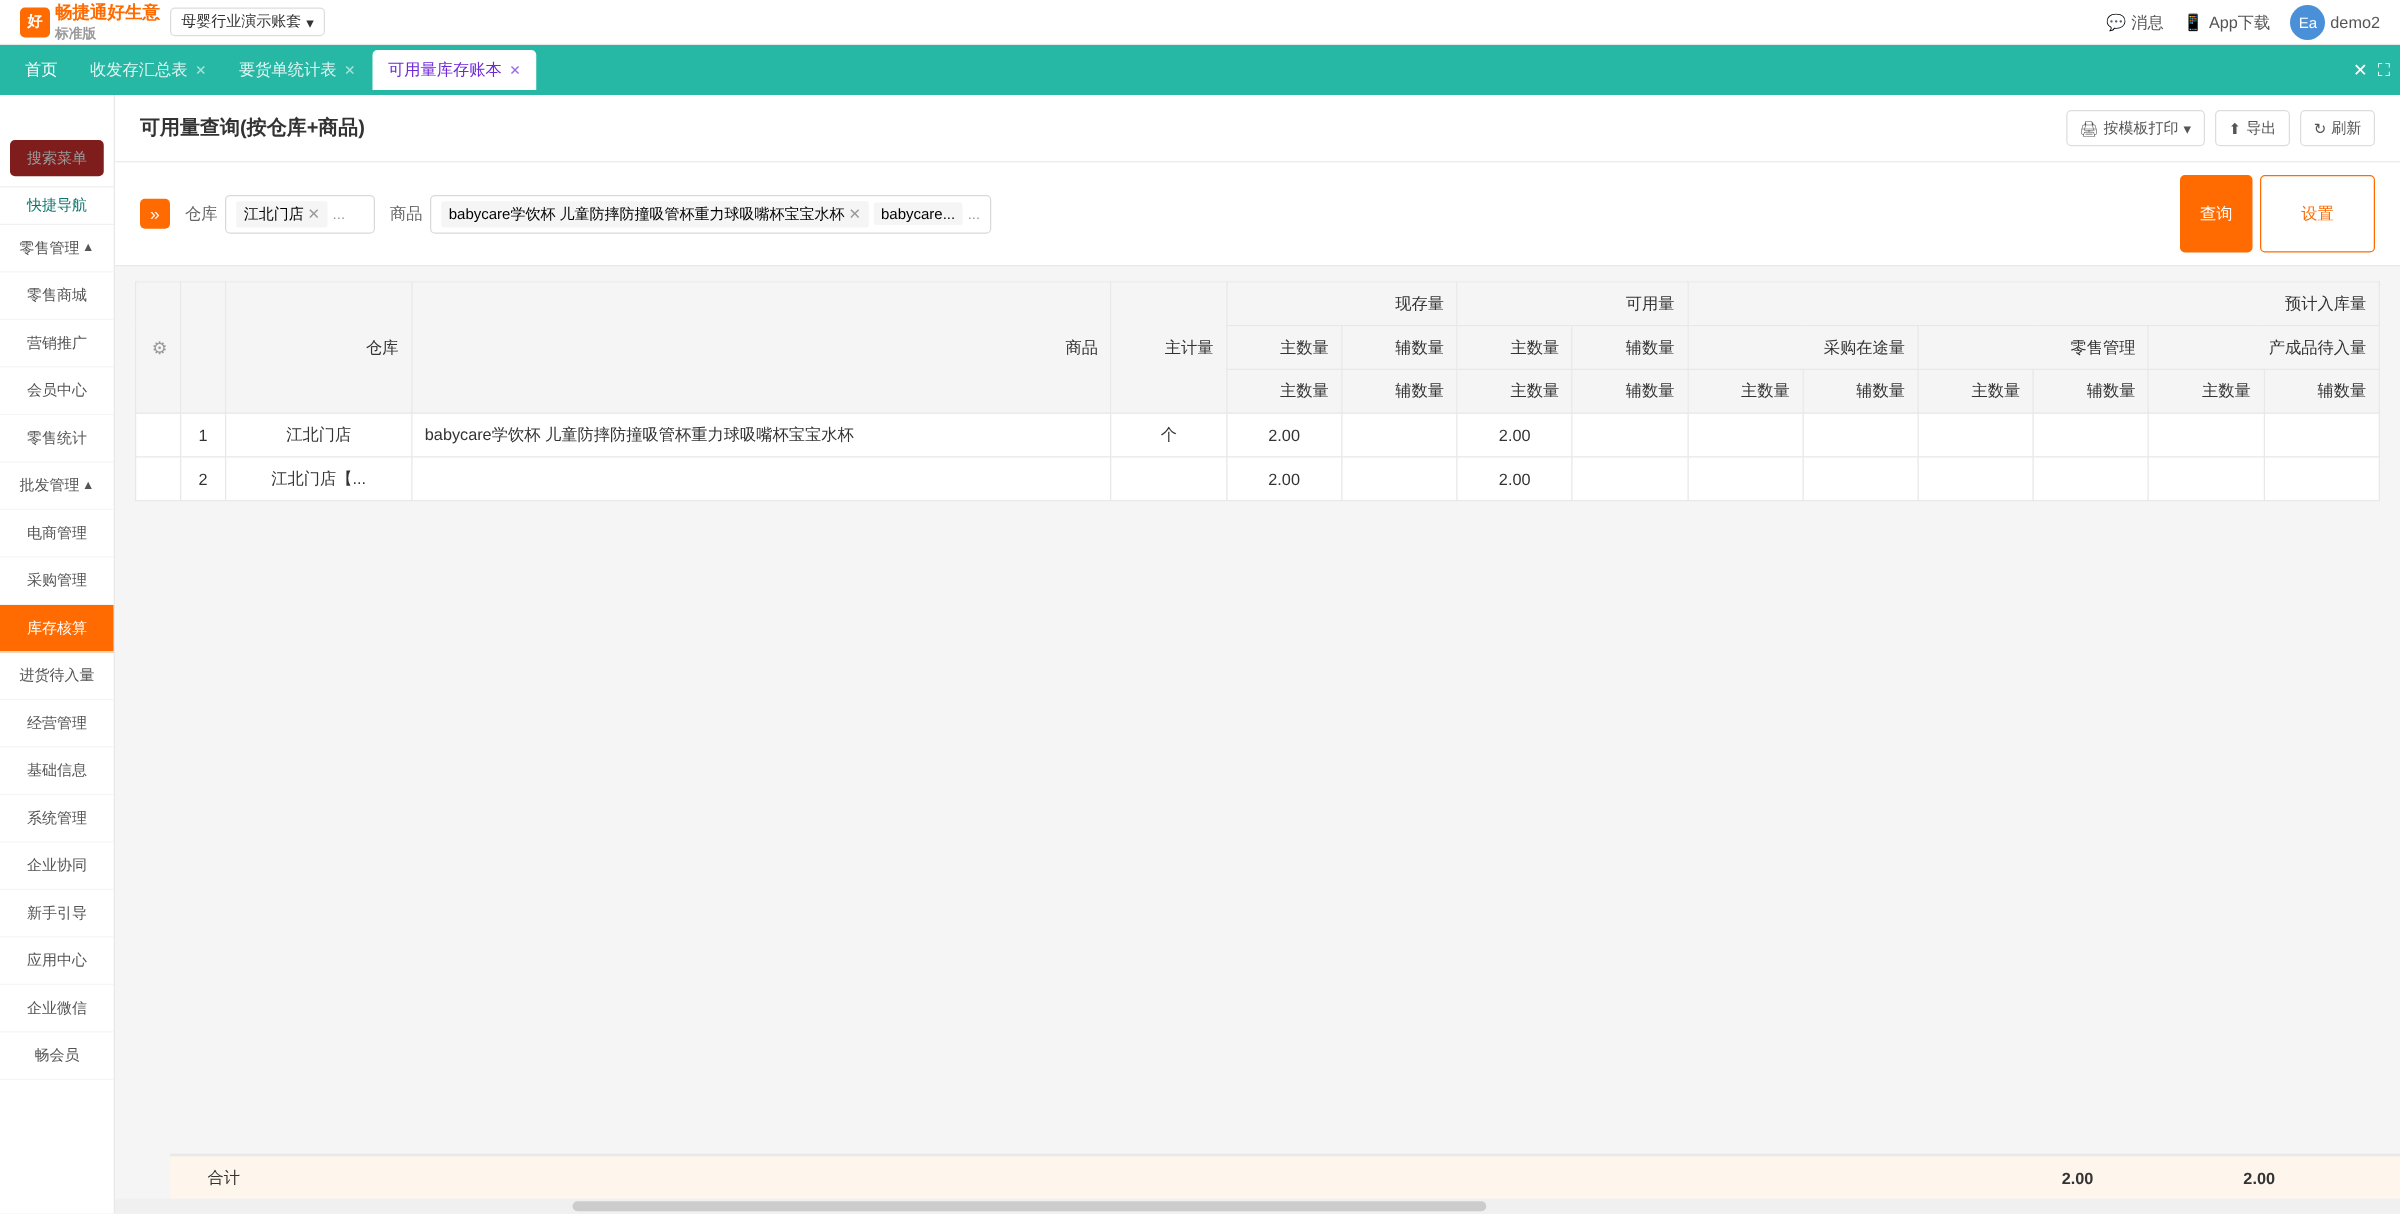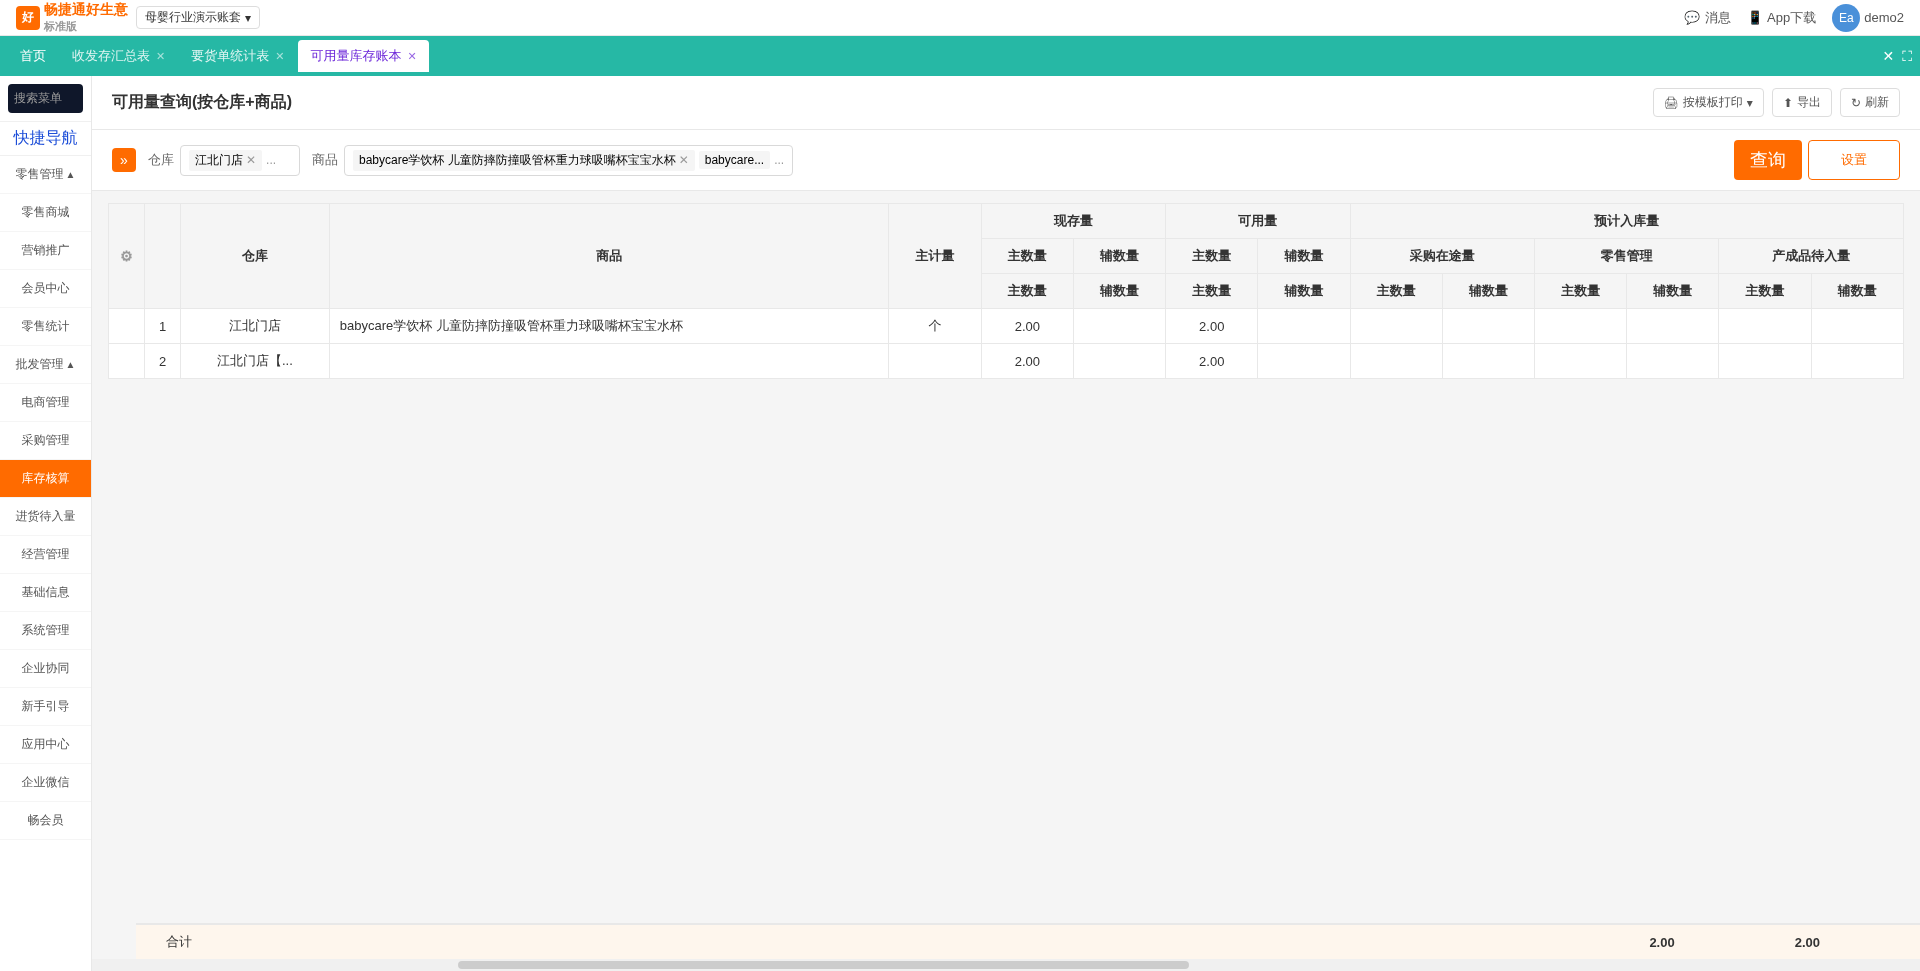--- a/index.html
+++ b/index.html
@@ -58,22 +58,22 @@
     .sidebar {
       width: 92px;
       background: #fff;
       border-right: 1px solid #e8e8e8;
       display: flex;
       flex-direction: column;
       flex-shrink: 0;
       overflow-y: auto;
     }
     .sidebar-search { padding: 8px; border-bottom: 1px solid #f0f0f0; }
-    .sidebar-search-btn { width: 100%; background: #0f172a; border: none; border-radius: 4px; padding: 6px; font-size: 12px; color: #999; cursor: pointer; text-align: left; }
-    .sidebar-nav-btn { padding: 6px; text-align: center; border-bottom: 1px solid #f0f0f0; cursor: pointer; font-size: 16px; color: #1d4ed8; }
+    .sidebar-search-btn { width: 100%; background: #7f1d1d; border: none; border-radius: 4px; padding: 6px; font-size: 12px; color: #999; cursor: pointer; text-align: center; margin-top: 28px; }
+    .sidebar-nav-btn { padding: 6px; text-align: center; border-bottom: 1px solid #f0f0f0; cursor: pointer; font-size: 12px; color: #0f766e; }
     .sidebar-item {
       padding: 10px 6px;
       text-align: center;
       font-size: 12px;
       color: #555;
       cursor: pointer;
       border-bottom: 1px solid #f5f5f5;
       display: flex;
       flex-direction: column;
       align-items: center;
@@ -112,32 +112,32 @@
       flex-shrink: 0;
     }
     .expand-btn { width: 24px; height: 24px; background: #ff6b00; border-radius: 4px; display: flex; align-items: center; justify-content: center; color: white; font-size: 14px; cursor: pointer; flex-shrink: 0; }
     .filter-group { display: flex; align-items: center; gap: 6px; }
     .filter-label { color: #666; font-size: 13px; flex-shrink: 0; }
     .filter-input { border: 1px solid #d9d9d9; border-radius: 4px; padding: 4px 8px; font-size: 12px; display: flex; align-items: center; gap: 4px; min-width: 120px; background: #fff; }
     .filter-tag { background: #f5f5f5; border-radius: 2px; padding: 2px 6px; font-size: 12px; display: flex; align-items: center; gap: 3px; }
     .filter-tag .remove { cursor: pointer; color: #999; }
     .filter-more { color: #999; font-size: 12px; cursor: pointer; }
     .filter-actions { margin-left: auto; display: flex; gap: 6px; }
-    .btn-query { background: #ff6b00; color: white; border: none; border-radius: 4px; padding: 8px 16px; font-size: 18px; cursor: pointer; }
+    .btn-query { background: #ff6b00; color: white; border: none; border-radius: 4px; padding: 22px 16px; font-size: 13px; cursor: pointer; }
     .btn-settings { background: #fff; color: #ff6b00; border: 1px solid #ff6b00; border-radius: 4px; padding: 6px 32px; font-size: 13px; cursor: pointer; }
 
     
     .table-area { flex: 1; overflow: auto; padding: 12px 16px 0; }
     .data-table { width: 100%; border-collapse: collapse; background: #fff; font-size: 13px; }
     .data-table th {
       background: #f5f5f5;
       border: 1px solid #e8e8e8;
       padding: 8px 10px;
-      text-align: center;
-      font-weight: 700;
+      text-align: right;
+      font-weight: 400;
       color: #333;
       white-space: nowrap;
     }
     .data-table td {
       border: 1px solid #e8e8e8;
       padding: 8px 10px;
       text-align: center;
       color: #333;
       white-space: nowrap;
     }

